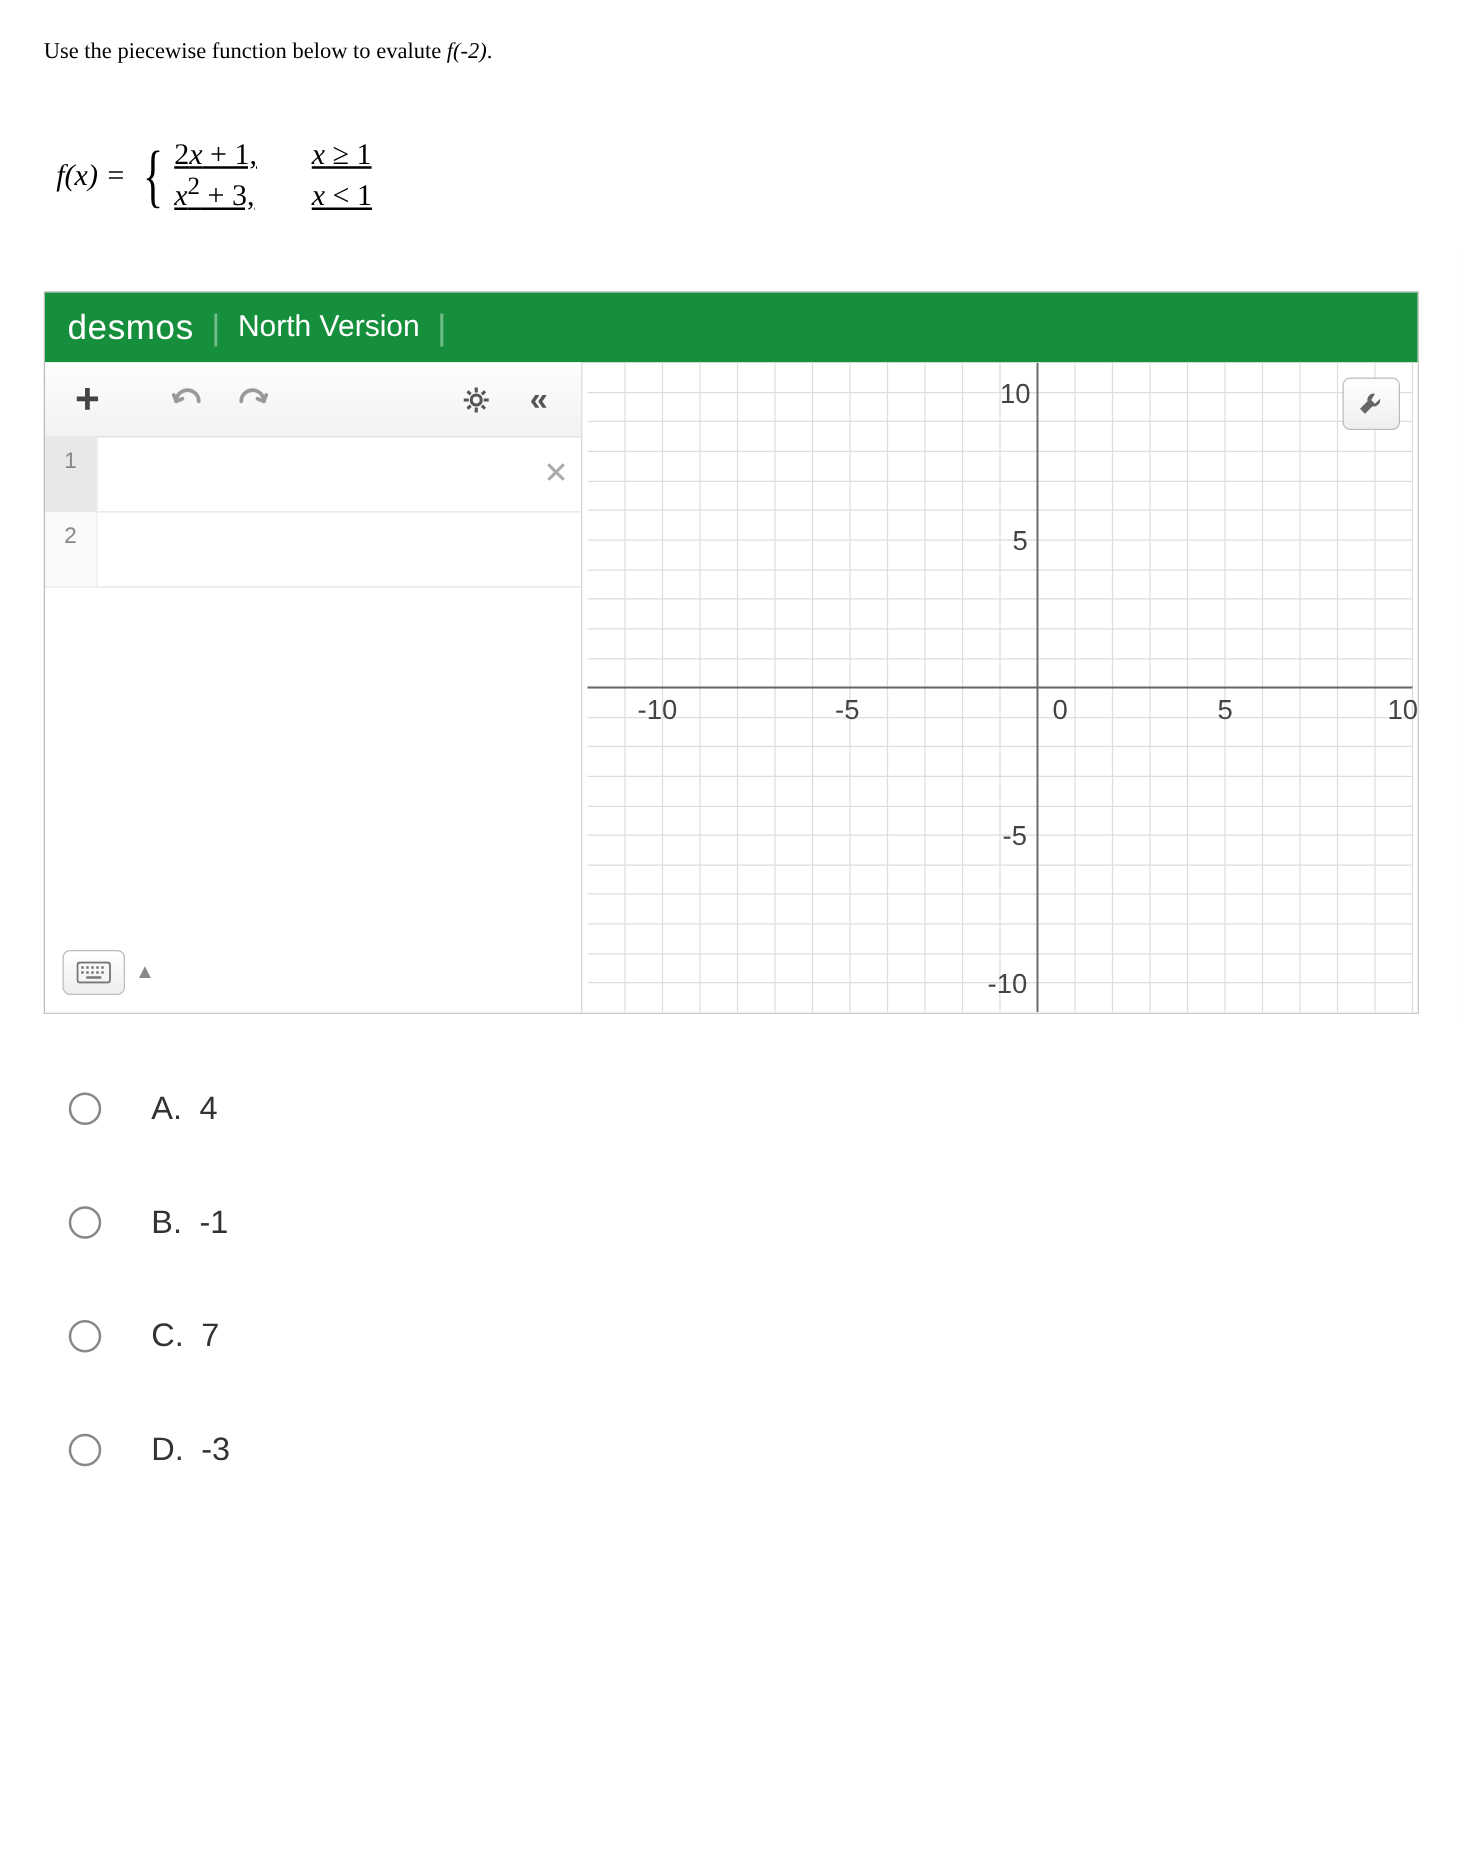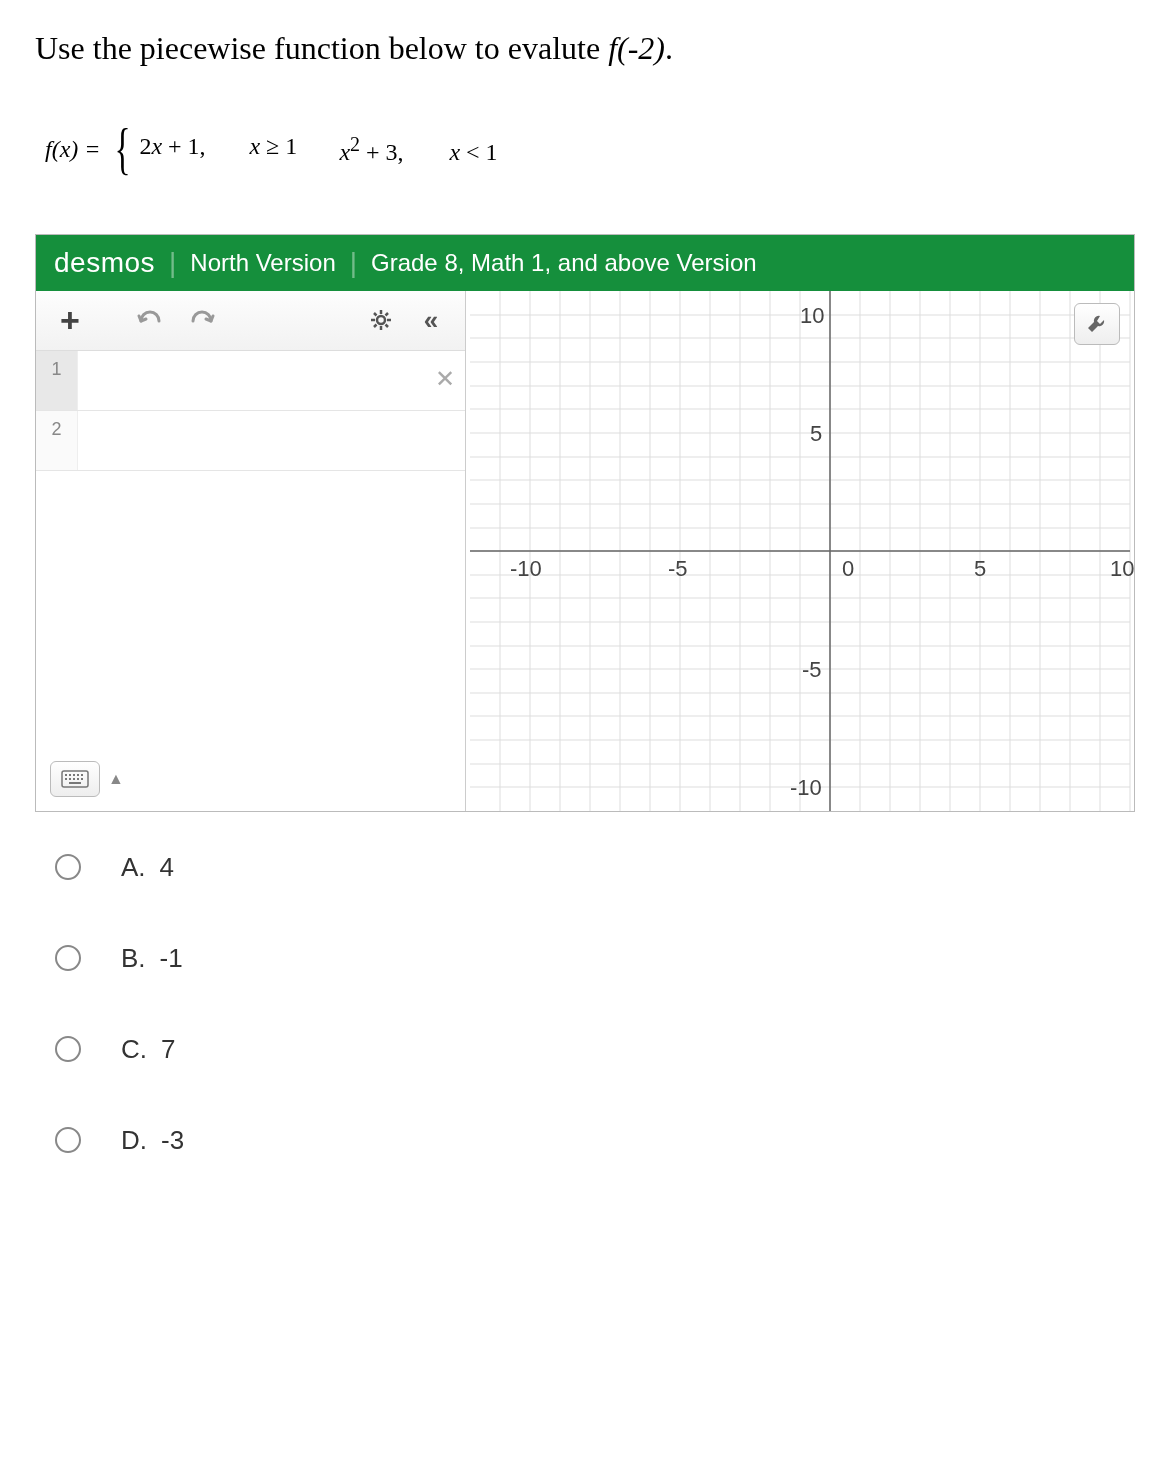--- a/index.html
+++ b/index.html
@@ -8,21 +8,21 @@
     background: #f5f5f5;
     padding: 0;
     width: 1170px;
   }
   .page {
     background: #fff;
     padding: 30px 35px;
     min-height: 1482px;
   }
   .question-text {
-    font-size: 32px;
+    font-size: 18px;
     font-weight: normal;
     color: #000;
     margin-bottom: 60px;
   }
   .question-text em { font-style: italic; }
   .function-def {
     display: flex;
     align-items: center;
     font-family: 'Times New Roman', serif;
     font-size: 24px;
@@ -33,35 +33,36 @@
   .fx { margin-right: 8px; }
   .brace {
     font-size: 56px;
     font-style: normal;
     line-height: 0.8;
     margin-right: 4px;
     transform: scaleX(0.6);
   }
   .cases {
     display: flex;
-    flex-direction: row;
-    gap: 10px;
+    flex-direction: column;
+    gap: 0;
+    text-decoration: underline;
   }
   .case-row {
     display: flex;
     align-items: baseline;
   }
   .case-expr { width: 110px; font-style: normal;}
   .case-expr i { font-style: italic; }
   .case-cond { width: 80px; font-style: normal;}
   .case-cond i { font-style: italic; }
 
   .desmos {
     border: 1px solid #bbb;
-    margin-bottom: 40px;
+    margin-bottom: 60px;
   }
   .desmos-header {
     background: #158f3c;
     color: #fff;
     display: flex;
     align-items: center;
     height: 56px;
     padding: 0 18px;
     font-family: Arial, Helvetica, sans-serif;
     font-size: 24px;
@@ -244,21 +245,20 @@
       </div>
     </div>
   </div>
 
   <div class="desmos">
     <div class="desmos-header">
       <span class="desmos-brand">desmos</span>
       <span class="desmos-sep">|</span>
       <span>North Version</span>
       <span class="desmos-sep">|</span>
-      <span>Grade 8, Math 1, and above Version</span>
     </div>
     <div class="desmos-body">
       <div class="desmos-left">
         <div class="desmos-toolbar">
           <div class="tool-btn plus">+</div>
           <div class="tool-spacer"></div>
           <div class="tool-btn">
             <svg width="26" height="22" viewBox="0 0 26 22">
                 <path d="M4 12 A9 9 0 0 1 22 12" fill="none" stroke="#999" stroke-width="3" stroke-linecap="round"></path>
                 <path d="M4 12 l-2 -5 M4 12 l5 -2" stroke="#999" stroke-width="3" fill="none" stroke-linecap="round"></path>

